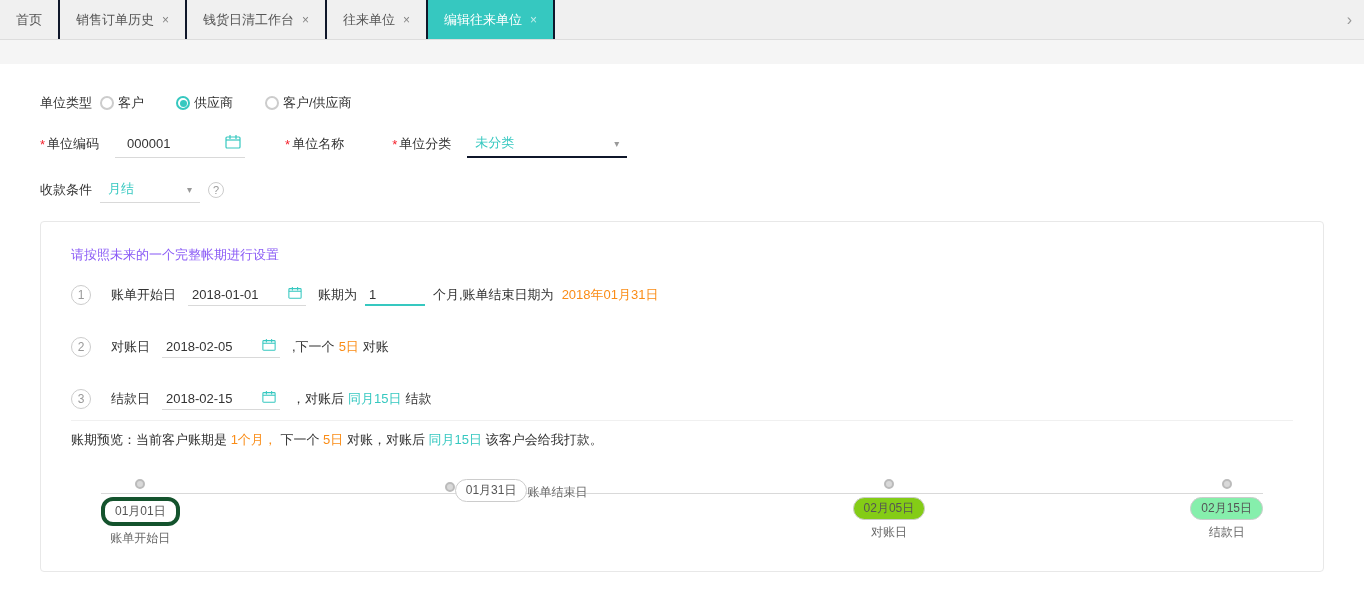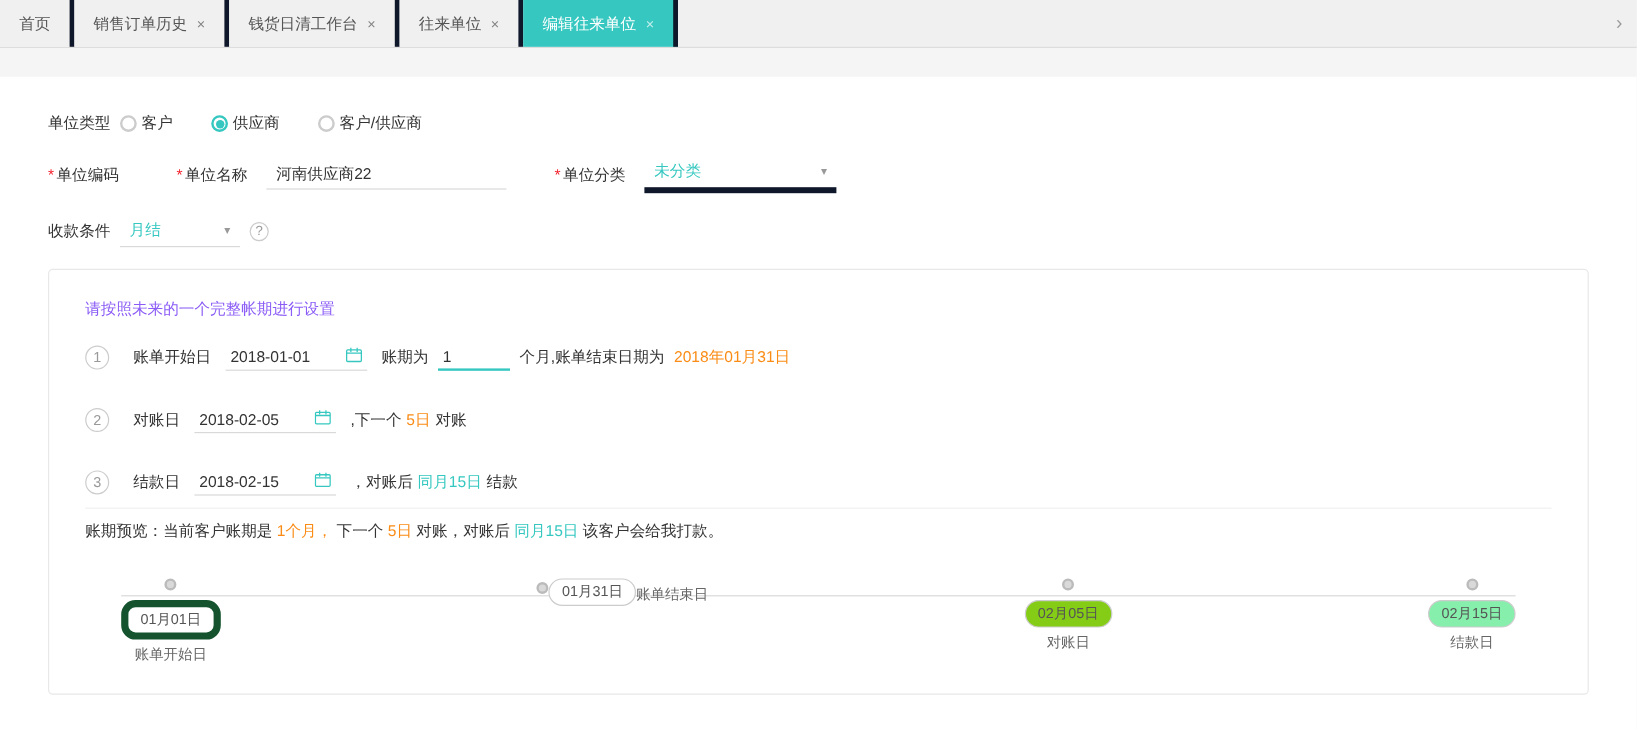--- a/index.html
+++ b/index.html
@@ -15,21 +15,21 @@
       padding: 0;
     }
     .tab {
       display: flex;
       align-items: center;
       padding: 0 16px;
       height: 100%;
       cursor: pointer;
       font-size: 13px;
       color: #555;
-      border-right: 4px solid #0f172a;
+      border-right: 2px solid #0f172a;
       white-space: nowrap;
       background: #f0f0f0;
     }
     .tab:first-child { border-left: none; }
     .tab.active {
       background: #36c8c0;
       color: #fff;
     }
     .tab .close-btn {
       margin-left: 8px;
@@ -124,21 +124,21 @@
     }
     .calendar-icon {
       color: #36c8c0;
       margin-left: 6px;
       cursor: pointer;
       font-size: 14px;
     }
     .select-with-arrow {
       display: flex;
       align-items: center;
-      border-bottom: 5px solid #0f172a;
+      border-bottom: 2px solid #0f172a;
       padding: 4px 8px;
       cursor: pointer;
       min-width: 120px;
     }
     .select-value {
       color: #36c8c0;
       flex: 1;
       font-size: 13px;
     }
     .arrow-down {
@@ -294,25 +294,35 @@
         <div class="radio-circle"></div>
         <span>客户/供应商</span>
       </label>
     </div>
   </div>
 
   <div class="form-row">
     <div class="field-group">
       <span class="required-star">*</span>
       <span class="form-label">单位编码</span>
+      <div class="input-with-icon" style="margin-left: 8px;">
+        <input type="text" class="form-input" style="border-bottom: none; width: 100px;" value="000001">
+        <span class="calendar-icon">
+          <svg width="16" height="16" viewBox="0 0 16 16" fill="none" xmlns="http://www.w3.org/2000/svg">
+            <rect x="1" y="3" width="14" height="11" rx="1" stroke="#36c8c0" stroke-width="1.2" fill="none"></rect>
+            <line x1="1" y1="6" x2="15" y2="6" stroke="#36c8c0" stroke-width="1.2"></line>
+            <line x1="5" y1="1" x2="5" y2="5" stroke="#36c8c0" stroke-width="1.2"></line>
+            <line x1="11" y1="1" x2="11" y2="5" stroke="#36c8c0" stroke-width="1.2"></line>
+          </svg>
+        </span>
+      </div>
     </div>
     <div class="field-group">
       <span class="required-star">*</span>
       <span class="form-label">单位名称</span>
-      <input type="text" class="form-input" style="margin-left: 8px; width: 200px; border-bottom: 1px solid rgb(217, 217, 217);" value="河南供应商22">
     </div>
     <div class="field-group">
       <span class="required-star">*</span>
       <span class="form-label">单位分类</span>
       <div class="select-with-arrow" style="margin-left: 8px; min-width: 160px;">
         <span class="select-value">未分类</span>
         <span class="arrow-down">▾</span>
       </div>
     </div>
   </div>
@@ -405,21 +415,21 @@
       </div>
 
       <div style="position: relative; padding: 0 30px;">
 
         <div style="position: absolute; top: 14px; left: 30px; right: 30px; height: 1px; background: #d9d9d9;"></div>
 
         <div style="display: flex; justify-content: space-between; align-items: flex-start; position: relative;">
 
           <div style="display: flex; flex-direction: column; align-items: center;">
             <div style="width: 10px; height: 10px; border-radius: 50%; background: #d9d9d9; border: 2px solid #bbb; margin-bottom: 8px; z-index: 1;"></div>
-            <div style="border: 6px solid #14532d; border-radius: 12px; padding: 2px 10px; font-size: 12px; color: #555; background: #fff; white-space: nowrap;">
+            <div style="border: 4px solid #14532d; border-radius: 12px; padding: 2px 10px; font-size: 12px; color: #555; background: #fff; white-space: nowrap;">
               <span>01月01日</span>
             </div>
             <div style="font-size: 12px; color: #666; margin-top: 4px; white-space: nowrap;">账单开始日</div>
           </div>
 
           <div style="display: flex; flex-direction: row; align-items: center;">
             <div style="width: 10px; height: 10px; border-radius: 50%; background: #d9d9d9; border: 2px solid #bbb; margin-bottom: 8px; z-index: 1;"></div>
             <div style="border: 1px solid #ccc; border-radius: 12px; padding: 2px 10px; font-size: 12px; color: #555; background: #fff; white-space: nowrap;">
               <span>01月31日</span>
             </div>

